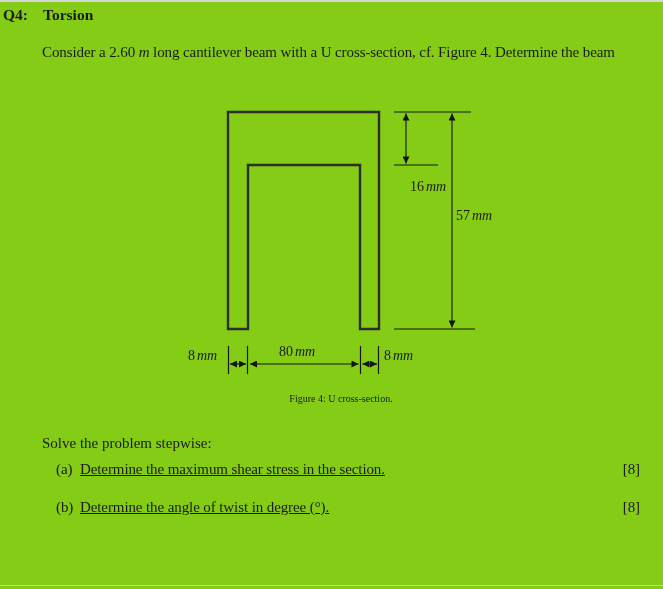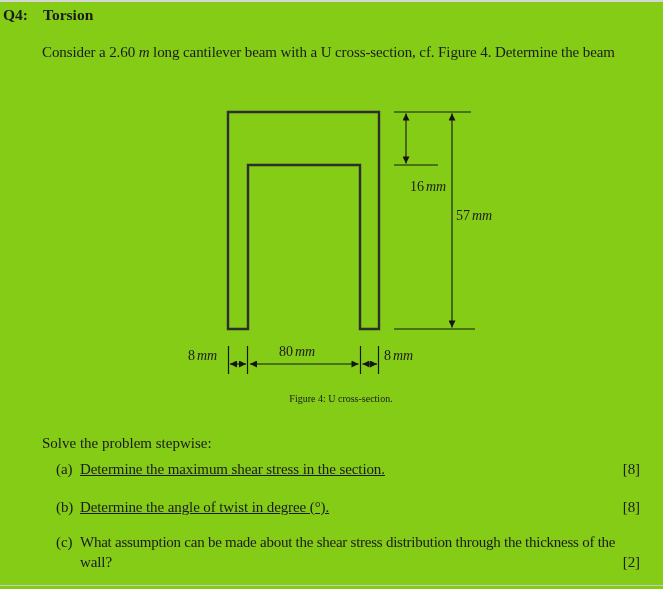--- a/index.html
+++ b/index.html
@@ -115,20 +115,15 @@
   <div class="item item-a">
     <span class="item-label">(a)</span><span class="item-text">Determine the maximum shear stress in the section.</span>
     <span class="mark">[8]</span>
   </div>
 
   <div class="item item-b">
     <span class="item-label">(b)</span><span class="item-text">Determine the angle of twist in degree (°).</span>
     <span class="mark">[8]</span>
   </div>
 
-  <div class="item item-c">
-    <span class="item-label">(c)</span><span class="c-body"><span class="c-line1">What assumption can be made about the shear stress distribution through the thickness of the</span><br>
-      <span>wall?</span></span>
-    <span class="mark mark-bottom">[2]</span>
-  </div>
 
   <div class="rule rule-bottom"></div>
 </div>
 
 </body></html>

